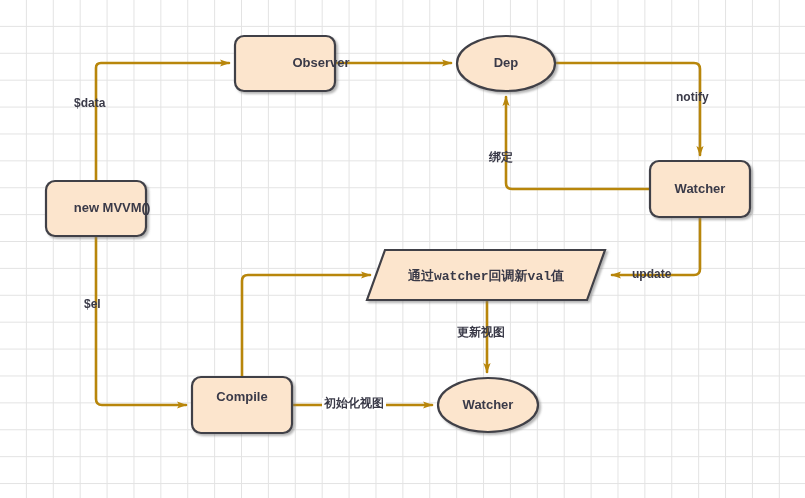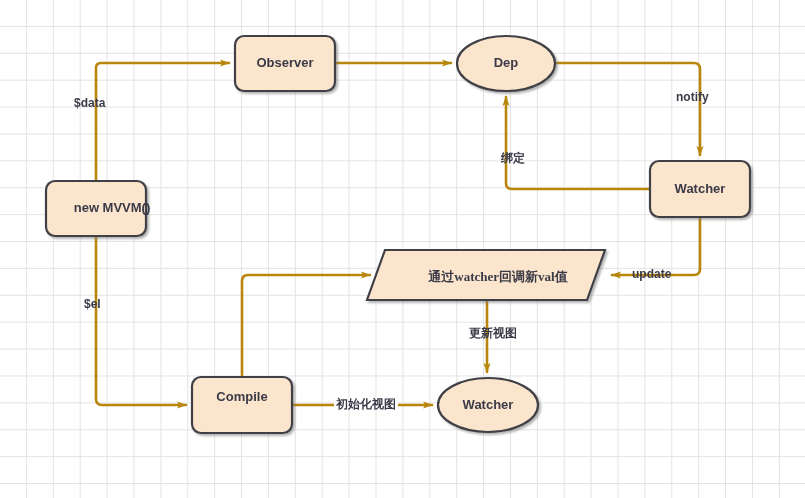--- a/index.html
+++ b/index.html
@@ -47,22 +47,21 @@
     position: absolute;
     font-weight: bold;
     color: #3a3a48;
     font-size: 12px;
     line-height: 1;
     white-space: nowrap;
     background: transparent;
     pointer-events: none;
   }
   .cjk {
-    font-family: Liberation Serif, serif;
-    margin-left: 12px;
+    font-family: Liberation Mono, monospace;
   }
 </style>
 </head>
 <body>
 
 <div id="canvas">
 
   <svg id="diagram" viewBox="0 0 805 498" xmlns="http://www.w3.org/2000/svg">
     <defs>
       <marker id="arrow" markerWidth="10" markerHeight="8" refX="9" refY="4" orient="auto" markerUnits="userSpaceOnUse">
@@ -99,21 +98,21 @@
       <rect x="235" y="36" width="100" height="55" rx="9" ry="9" fill="#fce5cd"></rect>
       <ellipse cx="506" cy="63.5" rx="49" ry="27.5" fill="#fce5cd"></ellipse>
       <rect x="650" y="161" width="100" height="56" rx="9" ry="9" fill="#fce5cd"></rect>
       <polygon points="385,250 605,250 587,300 367,300" fill="#fce5cd"></polygon>
       <rect x="192" y="377" width="100" height="56" rx="9" ry="9" fill="#fce5cd"></rect>
       <ellipse cx="488" cy="405" rx="50" ry="27" fill="#fce5cd"></ellipse>
     </g>
   </svg>
 
   <div class="node-label" style="left:46px; top:181px; width:100px; height:55px;padding-left:16px;">new MVVM()</div>
-  <div class="node-label" style="left:235px; top:36px; width:100px; height:55px;">Observer</div>
+  <div class="node-label" style="left:235px; top:36px; width:100px; height:55px;padding-left:36px;">Observer</div>
   <div class="node-label" style="left:457px; top:36px; width:98px; height:55px;">Dep</div>
   <div class="node-label" style="left:650px; top:161px; width:100px; height:56px;">Watcher</div>
   <div class="node-label cjk" style="left:367px; top:250px; width:238px; height:54px;">通过watcher回调新val值</div>
   <div class="node-label" style="left:192px; top:377px; width:100px; height:40px;">Compile</div>
   <div class="node-label" style="left:438px; top:378px; width:100px; height:54px;">Watcher</div>
 
   <div class="edge-label" style="left:74px; top:97px;">$data</div>
   <div class="edge-label" style="left:676px; top:91px;">notify</div>
   <div class="edge-label cjk" style="left:489px; top:152px;">绑定</div>
   <div class="edge-label" style="left:632px; top:268px;">update</div>

